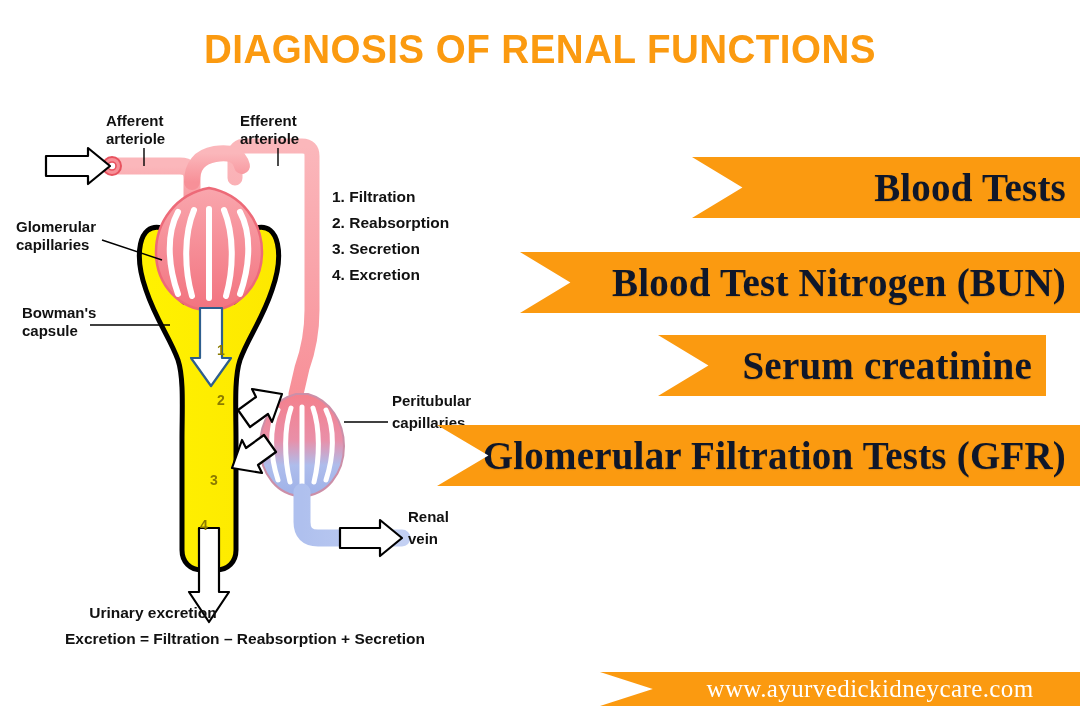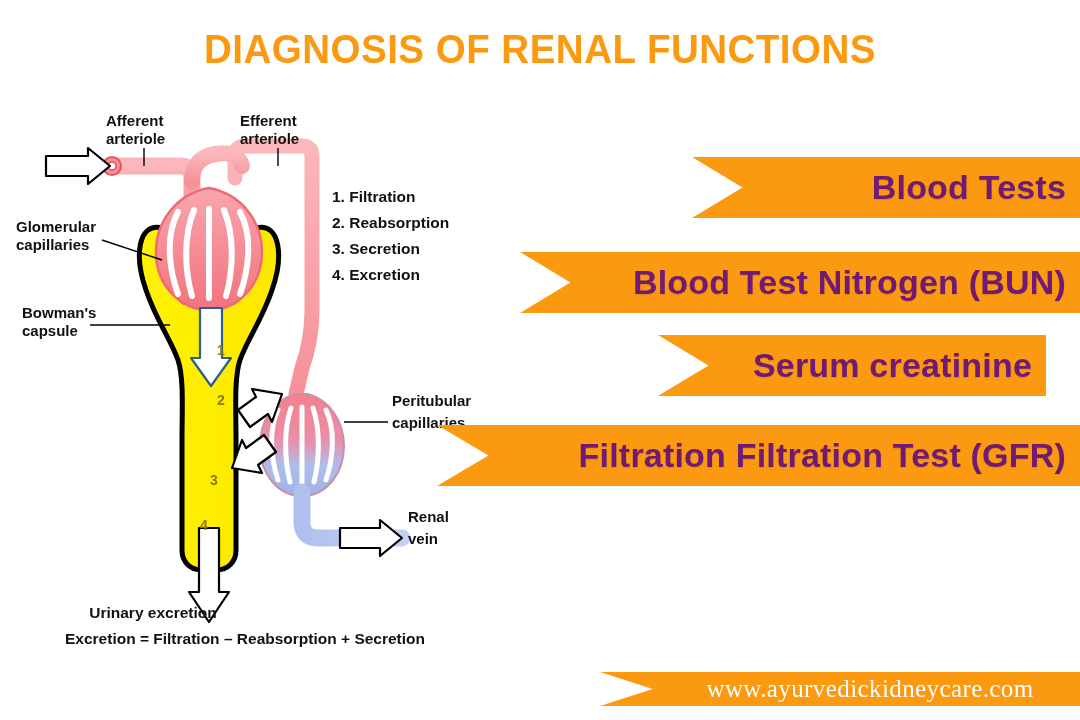--- a/index.html
+++ b/index.html
@@ -40,24 +40,24 @@
     display: flex;
     align-items: center;
     justify-content: flex-end;
     box-sizing: border-box;
     padding-right: 14px;
     filter: drop-shadow(0 2px 3px rgba(0,0,0,0.25));
     -webkit-clip-path: polygon(0% 0%, 100% 0%, 100% 100%, 0% 100%, 5% 50%);
     clip-path: polygon(0% 0%, 100% 0%, 100% 100%, 0% 100%, 5% 50%);
   }
   .banner-label {
-    font-family: Liberation Sans, sans-serif;
+    font-family: Liberation Serif, serif;
     font-weight: bold;
-    font-size: 34px;
-    color: #701a75;
+    font-size: 39px;
+    color: #0f172a;
     white-space: nowrap;
     letter-spacing: 0.2px;
     text-shadow: 0 1px 1px rgba(0,0,0,0.12);
   }
 
   #banner-0 { left: 692px; top: 157px; width: 388px;
     -webkit-clip-path: polygon(0% 0%, 100% 0%, 100% 100%, 0% 100%, 13% 50%);
             clip-path: polygon(0% 0%, 100% 0%, 100% 100%, 0% 100%, 13% 50%); }
   #banner-1 { left: 520px; top: 252px; width: 560px;
     -webkit-clip-path: polygon(0% 0%, 100% 0%, 100% 100%, 0% 100%, 9% 50%);
@@ -268,18 +268,18 @@
 <div class="banner" id="banner-0">
   <span class="banner-label">Blood Tests</span>
 </div>
 <div class="banner" id="banner-1">
   <span class="banner-label">Blood Test Nitrogen (BUN)</span>
 </div>
 <div class="banner" id="banner-2">
   <span class="banner-label">Serum creatinine</span>
 </div>
 <div class="banner" id="banner-3">
-  <span class="banner-label">Filtration Filtration Test (GFR)</span>
+  <span class="banner-label">Glomerular Filtration Tests (GFR)</span>
 </div>
 
 <div id="footer-banner">
   <span id="footer-url">www.ayurvedickidneycare.com</span>
 </div>
 
 </body></html>

